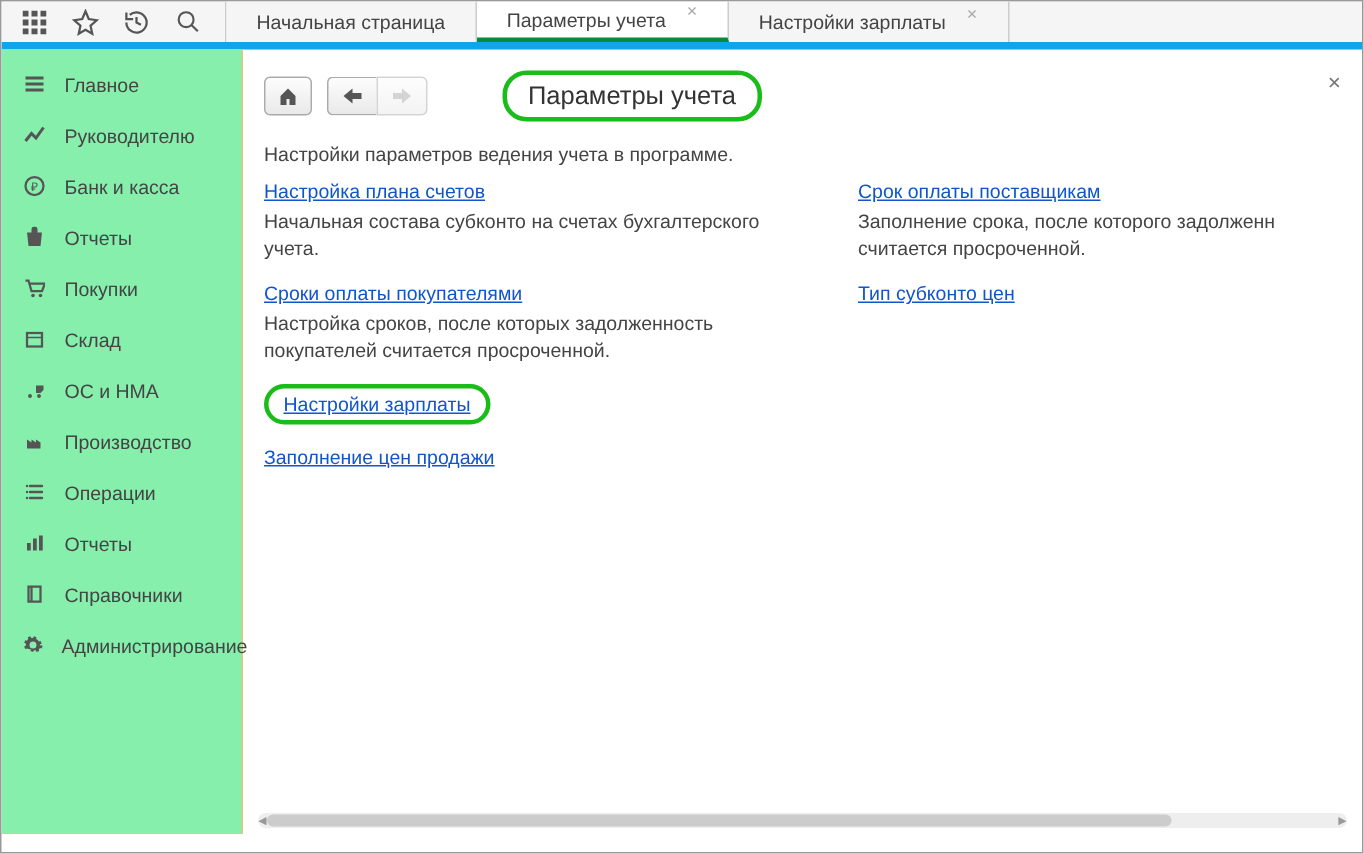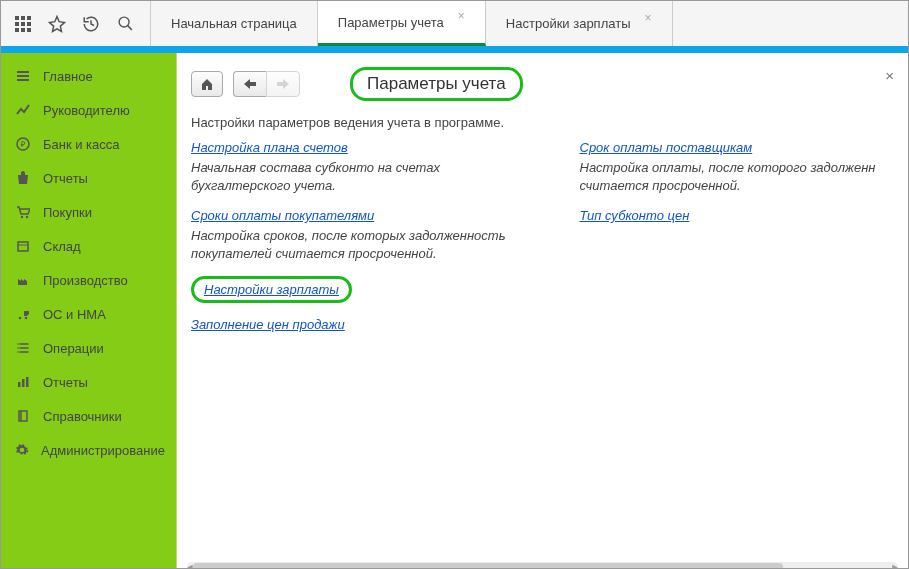--- a/index.html
+++ b/index.html
@@ -10,23 +10,23 @@
     background: #fff;
     width: 909px;
     height: 569px;
     border: 1px solid #999;
     overflow: hidden;
     position: relative;
   }
   
   .topbar {
     display: flex;
-    height: 52px;
+    height: 32px;
     background: #f5f5f5;
-    border-bottom: 7px solid #0ea5e9;
+    border-bottom: 5px solid #0ea5e9;
     align-items: stretch;
   }
   .topbar-icons {
     display: flex;
     align-items: center;
     gap: 14px;
     padding: 0 12px;
     border-right: 1px solid #ccc;
     min-width: 150px;
   }
@@ -54,22 +54,22 @@
   .tab .close-x {
     font-size: 12px;
     color: #aaa;
     margin-left: 14px;
     position: relative;
     top: -6px;
   }
   
   .layout { display:flex; height: calc(100% - 44px); }
   .sidebar {
-    width: 176px;
-    background: #84cc16;
+    width: 161px;
+    background: #86efac;
     border-right: 1px solid #d9c97c;
     padding: 6px 0;
   }
   .sidebar-item {
     display: flex;
     align-items: center;
     gap: 12px;
     padding: 9px 14px;
     color: #444;
     cursor: pointer;
@@ -122,21 +122,21 @@
     cursor:pointer;
     color:#777;
     font-size:15px;
   }
   .intro {
     margin: 8px 0 10px 0;
     color:#444;
   }
   .columns { display:flex; gap: 60px; }
   .col { flex:1; min-width:0; }
-  .section { margin-bottom: 14px; font-style: italic; }
+  .section { margin-bottom: 14px; }
   .section a.link {
     color: #1155cc;
     text-decoration: underline;
     display:inline-block;
     margin-bottom: 4px;
   }
   .section .desc { color:#444; line-height:1.35; }
   .highlight-link {
     border: 3px solid #1abc1a;
     border-radius: 14px;
@@ -272,34 +272,34 @@
           <svg width="14" height="14" viewBox="0 0 14 14">
             <rect x="2" y="3" width="10" height="9" fill="none" stroke="#555" stroke-width="1.5"></rect>
             <line x1="2" y1="6" x2="12" y2="6" stroke="#555"></line>
           </svg>
         </span>
       <span>Склад</span>
     </div>
     <div class="sidebar-item">
       <span class="s-icon">
           <svg width="14" height="14" viewBox="0 0 14 14">
-            <path d="M2 12V6l3 2V6l3 2V6l3 2v4z" fill="#555"></path>
-          </svg>
-        </span>
-      <span>Производство</span>
-    </div>
-    <div class="sidebar-item">
-      <span class="s-icon">
-          <svg width="14" height="14" viewBox="0 0 14 14">
             <path d="M1 4h7v5h3l2-2v-3H8" fill="#555"></path>
             <circle cx="4" cy="11" r="1.3" fill="#555"></circle>
             <circle cx="10" cy="11" r="1.3" fill="#555"></circle>
           </svg>
         </span>
       <span>ОС и НМА</span>
+    </div>
+    <div class="sidebar-item">
+      <span class="s-icon">
+          <svg width="14" height="14" viewBox="0 0 14 14">
+            <path d="M2 12V6l3 2V6l3 2V6l3 2v4z" fill="#555"></path>
+          </svg>
+        </span>
+      <span>Производство</span>
     </div>
     <div class="sidebar-item">
       <span class="s-icon">
           <svg width="14" height="14" viewBox="0 0 14 14">
             <path d="M4 3h8 M4 7h8 M4 11h8 M2 3h0 M2 7h0 M2 11h0" stroke="#555" stroke-width="1.6" stroke-linecap="round"></path>
           </svg>
         </span>
       <span>Операции</span>
     </div>
     <div class="sidebar-item">
@@ -372,21 +372,21 @@
             <a class="link" style="margin-bottom:0">Настройки зарплаты</a>
           </span>
         </div>
         <div class="section">
           <a class="link">Заполнение цен продажи</a>
         </div>
       </div>
       <div class="col">
         <div class="section">
           <a class="link">Срок оплаты поставщикам</a>
-          <div class="desc">Настройка оплаты, после которого задолженн считается просроченной.</div>
+          <div class="desc">Заполнение срока, после которого задолженн считается просроченной.</div>
         </div>
         <div class="section">
           <a class="link">Тип субконто цен</a>
         </div>
       </div>
     </div>
     </div>
 
     <div class="hscroll">
       <span class="cap-l">◄</span>

